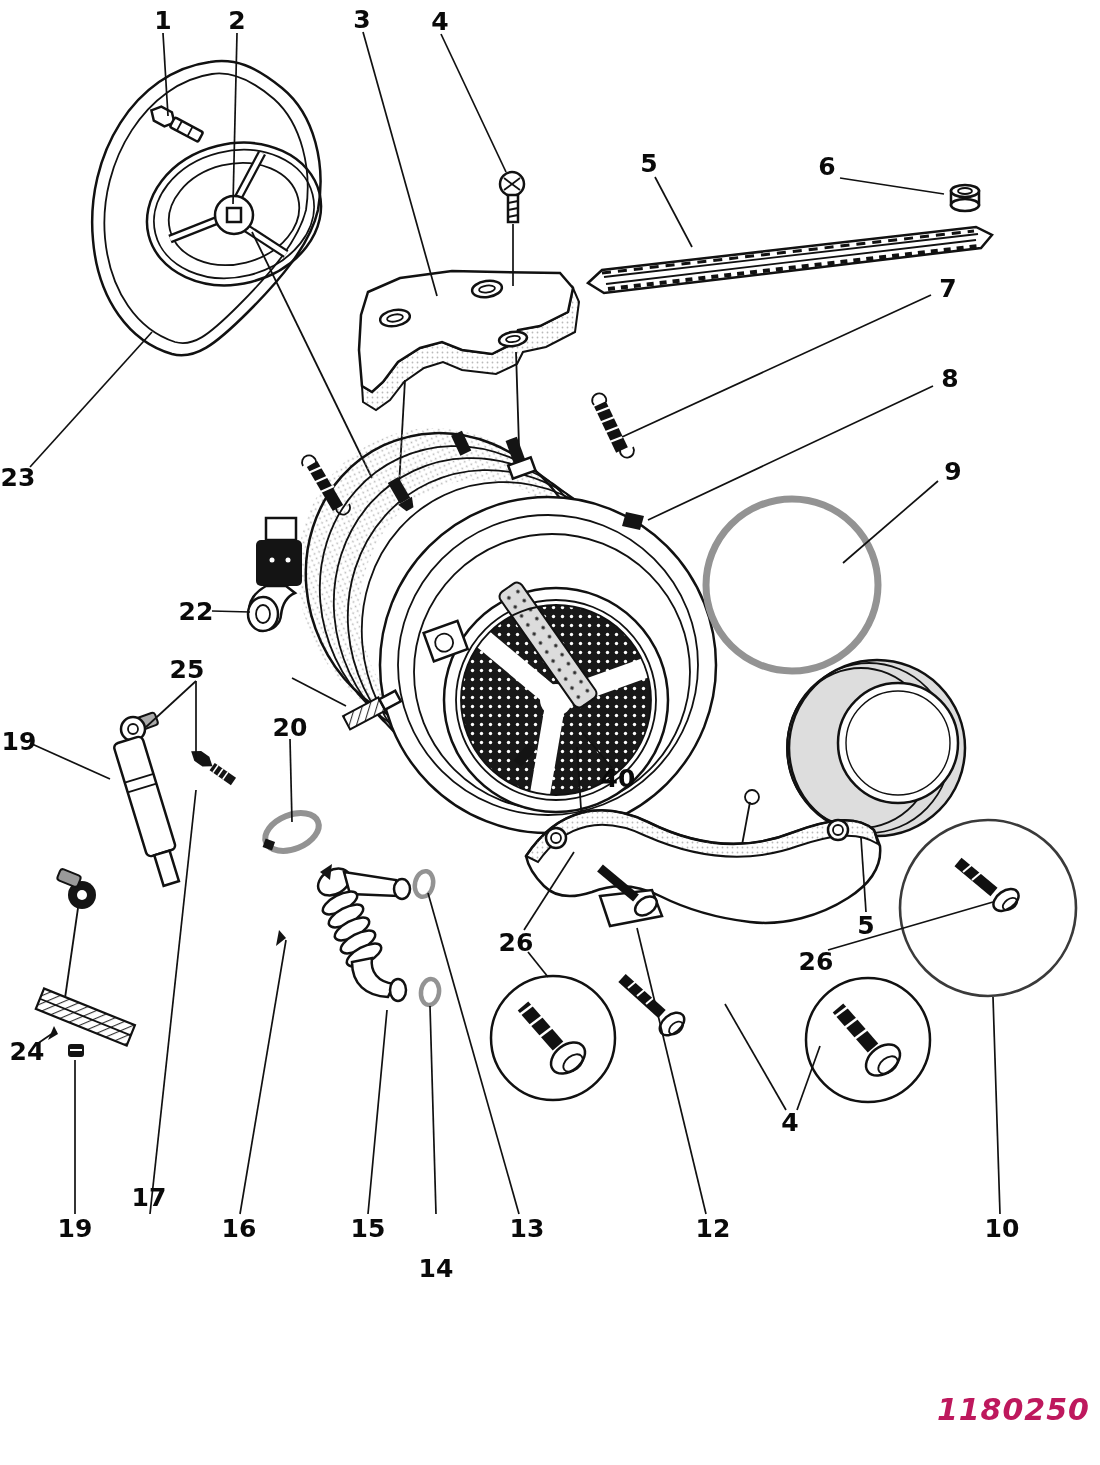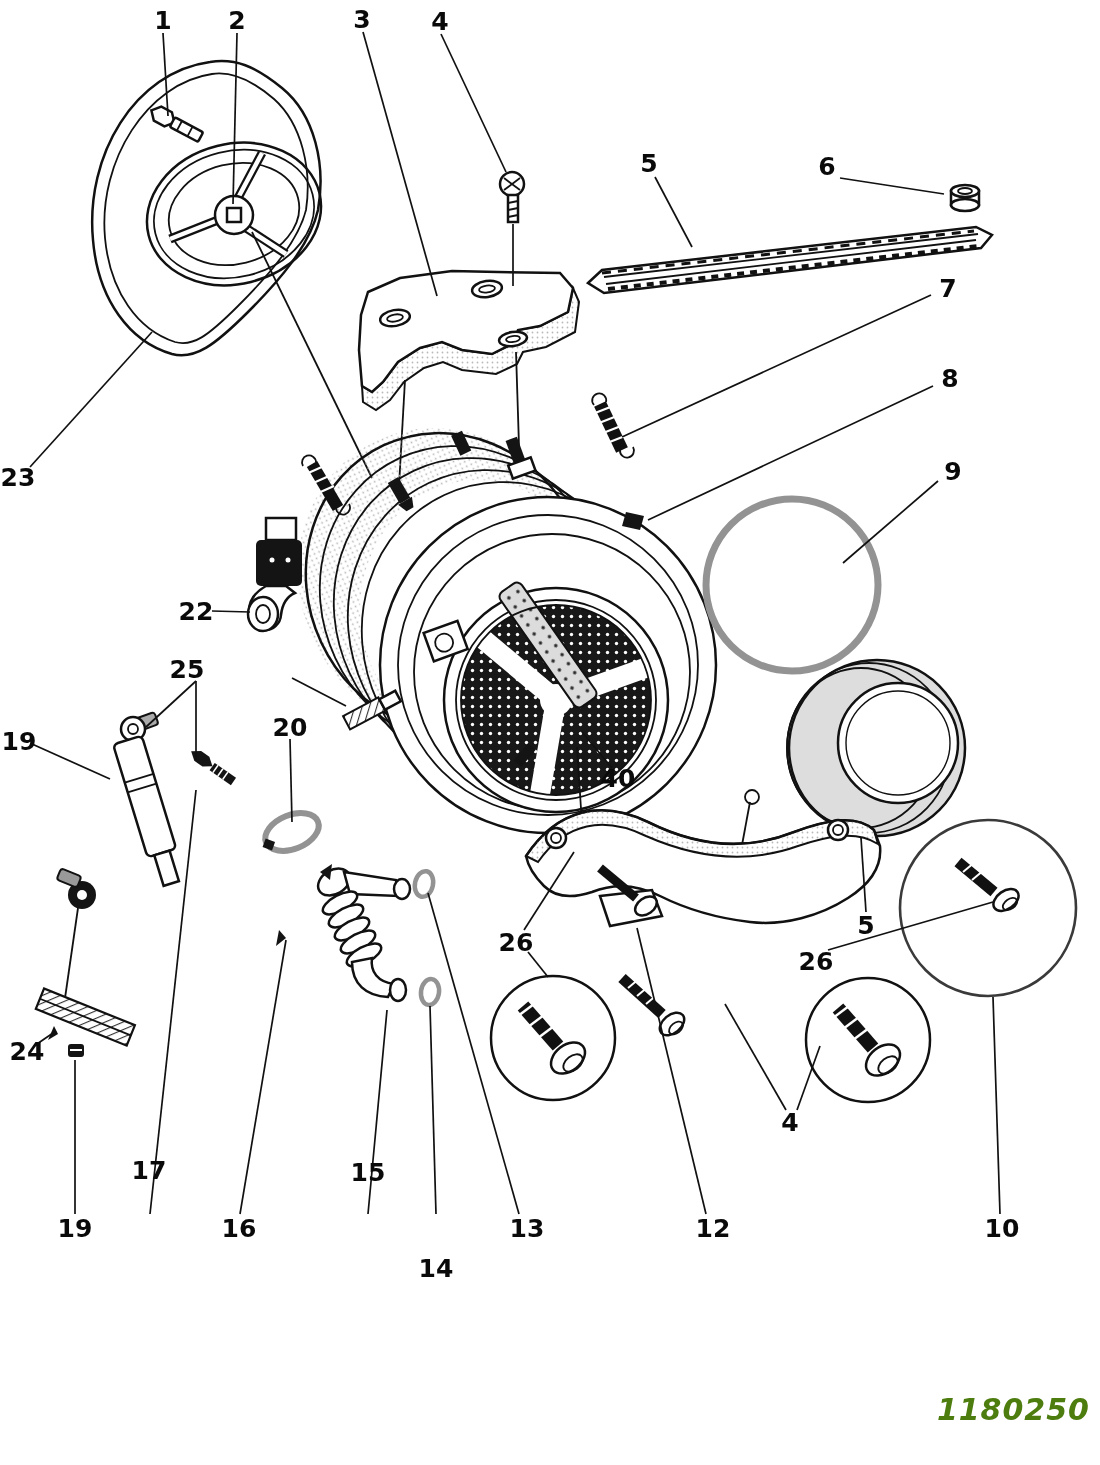--- a/index.html
+++ b/index.html
@@ -2,21 +2,21 @@
 <html><head>
 <meta charset="utf-8">
 <style>
   html,body{margin:0;padding:0;background:#fff;}
   .stage{position:relative;width:1100px;height:1465px;background:#fff;overflow:hidden;
          font-family:"DejaVu Sans", sans-serif;}
   .stage svg{position:absolute;left:0;top:0;}
   .callout{position:absolute;transform:translate(-50%,-50%);
            font:bold 25px "DejaVu Sans", sans-serif;color:#0a0a0a;white-space:nowrap;}
   .partnum{position:absolute;right:10px;top:1392px;
-           font:bold italic 30px "DejaVu Sans", sans-serif;color:#4d7c0f;letter-spacing:1px;}
+           font:bold italic 30px "DejaVu Sans", sans-serif;color:#be185d;letter-spacing:1px;}
   .ln{fill:none;stroke:#111;stroke-width:2.5;}
   .ln2{fill:none;stroke:#111;stroke-width:1.8;}
   .lead{fill:none;stroke:#111;stroke-width:1.7;}
   .wfill{fill:#fff;stroke:#111;stroke-width:2.5;}
   .dark{fill:#141414;stroke:none;}
   .gray{stroke:#939393;fill:none;}
 </style>
 </head>
 <body>
 
@@ -367,23 +367,23 @@
 <div class="callout" style="left:187px;top:669px">25</div>
 <div class="callout" style="left:19px;top:741px">19</div>
 <div class="callout" style="left:290px;top:727px">20</div>
 <div class="callout" style="left:618px;top:778px">40</div>
 <div class="callout" style="left:27px;top:1051px">24</div>
 <div class="callout" style="left:866px;top:925px">5</div>
 <div class="callout" style="left:516px;top:942px">26</div>
 <div class="callout" style="left:816px;top:961px">26</div>
 <div class="callout" style="left:790px;top:1122px">4</div>
 <div class="callout" style="left:75px;top:1228px">19</div>
-<div class="callout" style="left:149px;top:1170px">17</div>
+<div class="callout" style="left:149px;top:1197px">17</div>
 <div class="callout" style="left:239px;top:1228px">16</div>
-<div class="callout" style="left:368px;top:1172px">15</div>
+<div class="callout" style="left:368px;top:1228px">15</div>
 <div class="callout" style="left:436px;top:1268px">14</div>
 <div class="callout" style="left:527px;top:1228px">13</div>
 <div class="callout" style="left:713px;top:1228px">12</div>
 <div class="callout" style="left:1002px;top:1228px">10</div>
 
 <div class="partnum">1180250</div>
 
 </div>
 
 </body></html>

